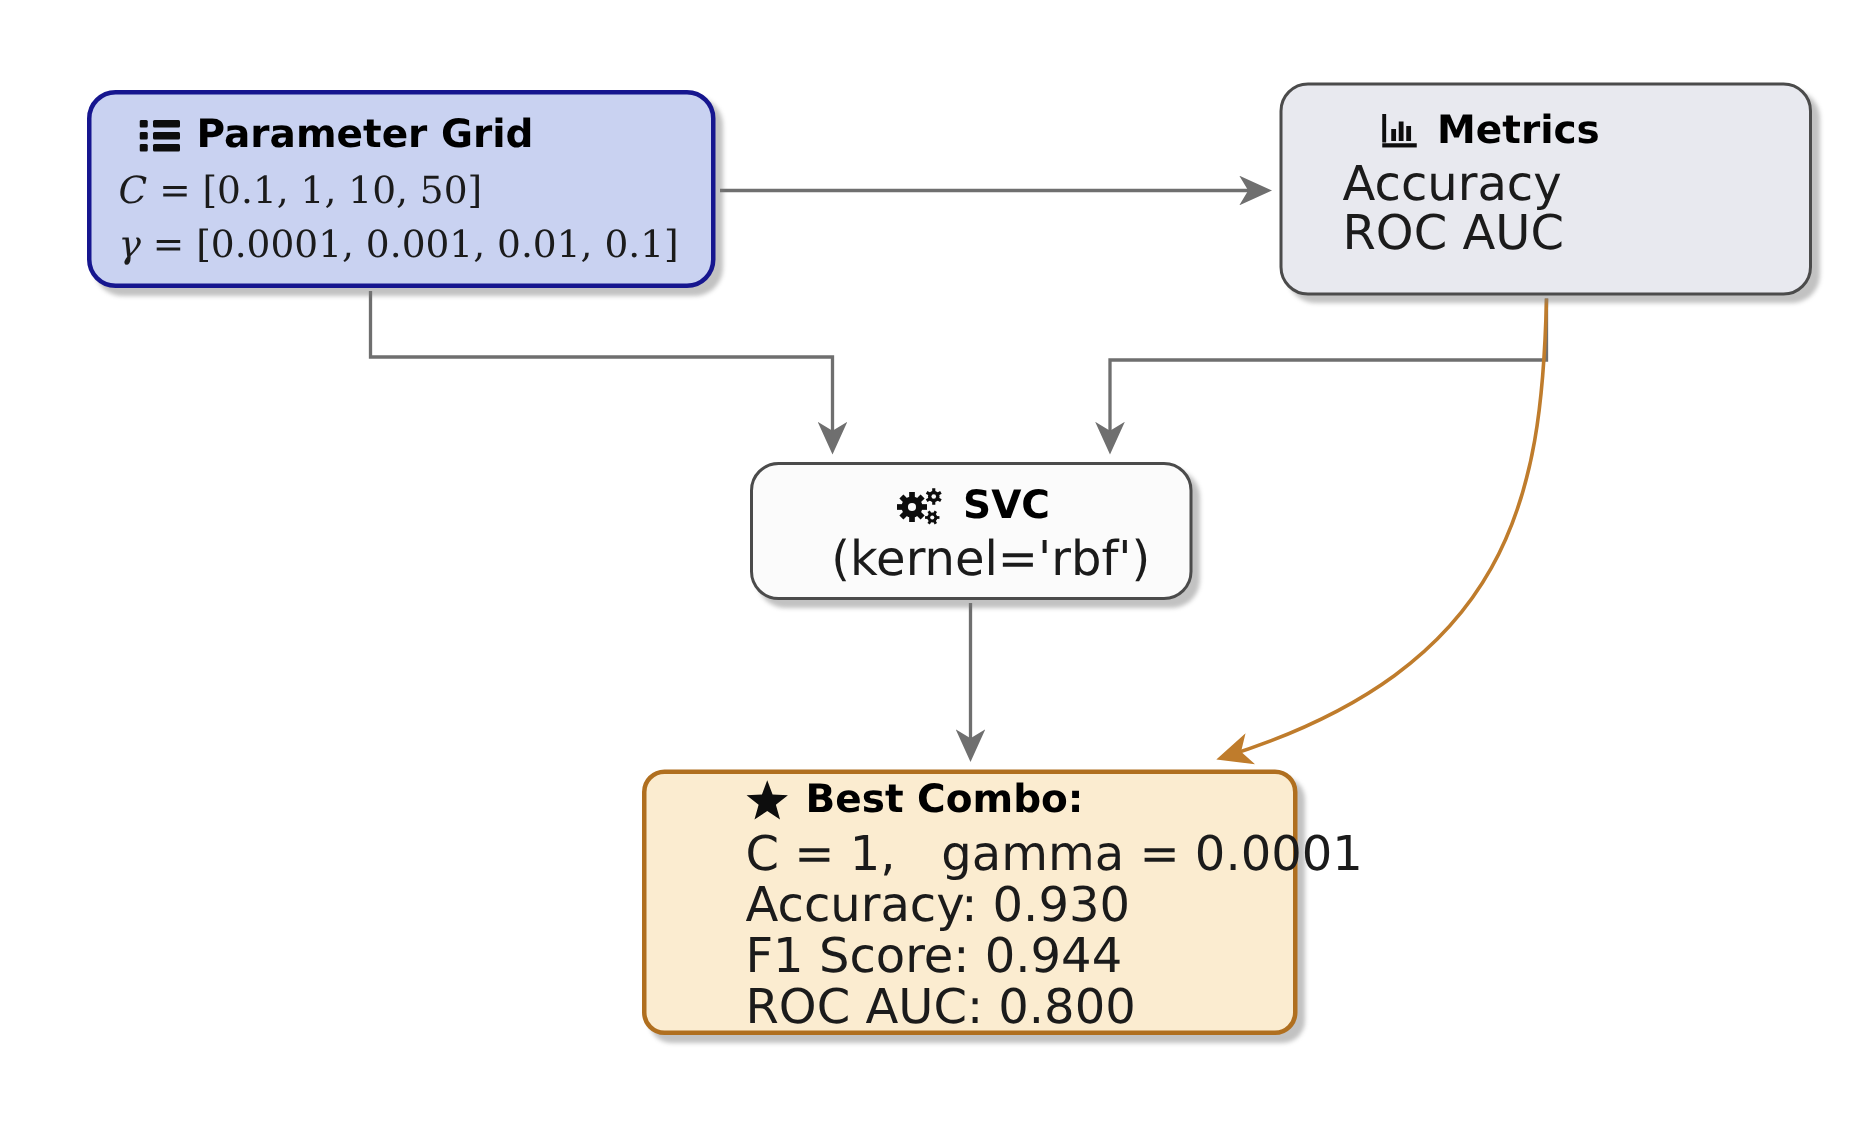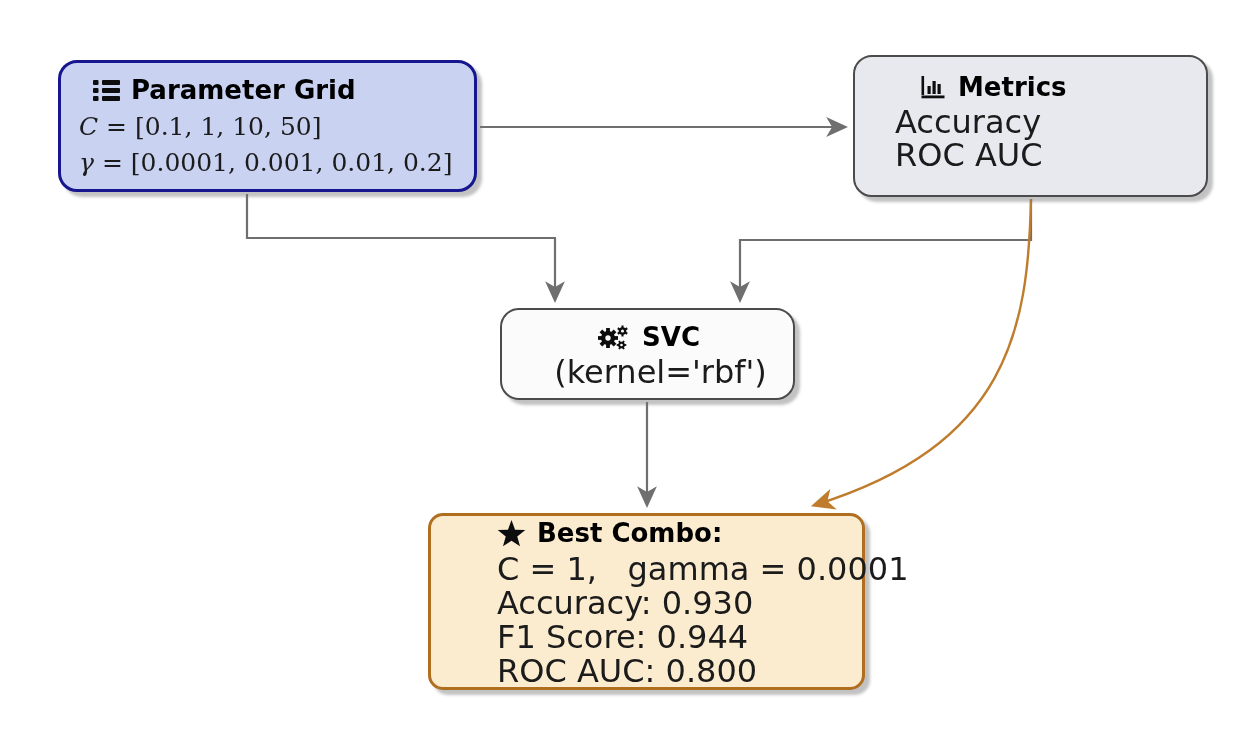--- a/index.html
+++ b/index.html
@@ -81,21 +81,21 @@
             <rect x="0" y="9" width="5.5" height="5" rx="1"></rect>
               <rect x="9" y="9" width="18" height="5" rx="1"></rect>
             <rect x="0" y="17" width="5.5" height="5" rx="1"></rect>
               <rect x="9" y="17" width="18" height="5" rx="1"></rect>
           </g>
         </svg>
       </span>
       <span>Parameter Grid</span>
     </div>
     <div class="math-line"><span class="mvar">C</span><span> = [0.1, 1, 10, 50]</span></div>
-    <div class="math-line"><span class="mvar">γ</span><span> = [0.0001, 0.001, 0.01, 0.2]</span></div>
+    <div class="math-line"><span class="mvar">γ</span><span> = [0.0001, 0.001, 0.01, 0.1]</span></div>
   </div>
 
   <div class="node node-metrics">
     <div class="title-row">
       <span class="icon">
         <svg width="26" height="24" viewBox="0 0 26 24">
           <g fill="#0d0d0d">
             <rect x="0.5" y="1" width="2.6" height="19"></rect>
             <rect x="6.5" y="11" width="3.2" height="8"></rect>
             <rect x="11.5" y="6" width="3.2" height="13"></rect>

